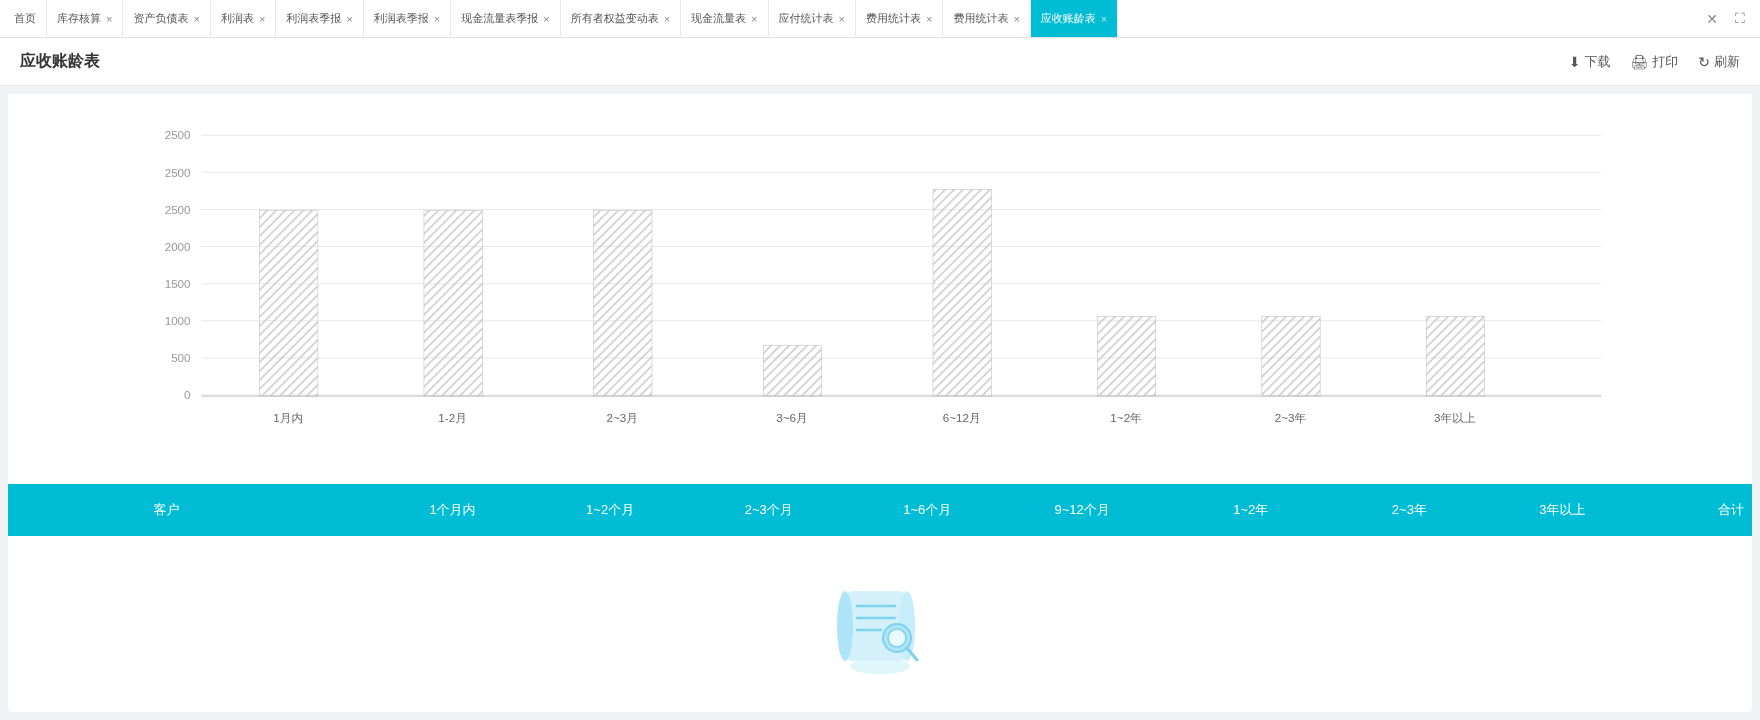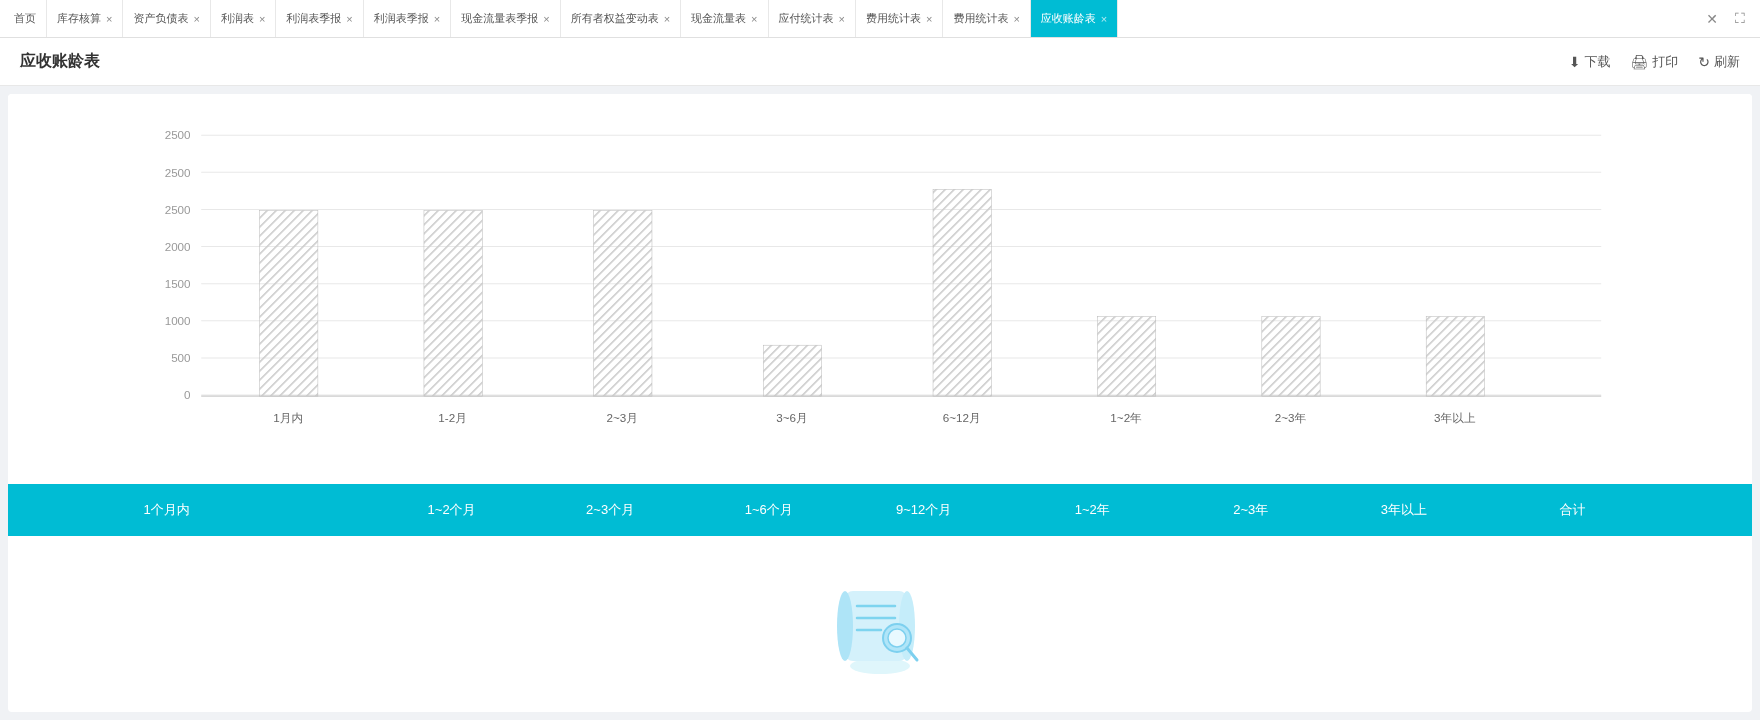--- a/index.html
+++ b/index.html
@@ -288,20 +288,21 @@
 
           <rect x="1060" y="191" width="55" height="75" fill="url(#hatch)" stroke="#bbb" stroke-width="0.5"></rect>
           <text x="1087" y="290" text-anchor="middle" font-size="11" fill="#666">2~3年</text>
 
           <rect x="1215" y="191" width="55" height="75" fill="url(#hatch)" stroke="#bbb" stroke-width="0.5"></rect>
           <text x="1242" y="290" text-anchor="middle" font-size="11" fill="#666">3年以上</text>
         </svg>
       </div>
 
       <div class="table-header" id="table-header-row">
+      <div class="table-header-cell">客户</div>
           <div class="table-header-cell">1个月内</div>
           <div class="table-header-cell">1~2个月</div>
           <div class="table-header-cell">2~3个月</div>
           <div class="table-header-cell">1~6个月</div>
           <div class="table-header-cell">9~12个月</div>
           <div class="table-header-cell">1~2年</div>
           <div class="table-header-cell">2~3年</div>
           <div class="table-header-cell">3年以上</div>
           <div class="table-header-cell">合计</div>
         </div>

